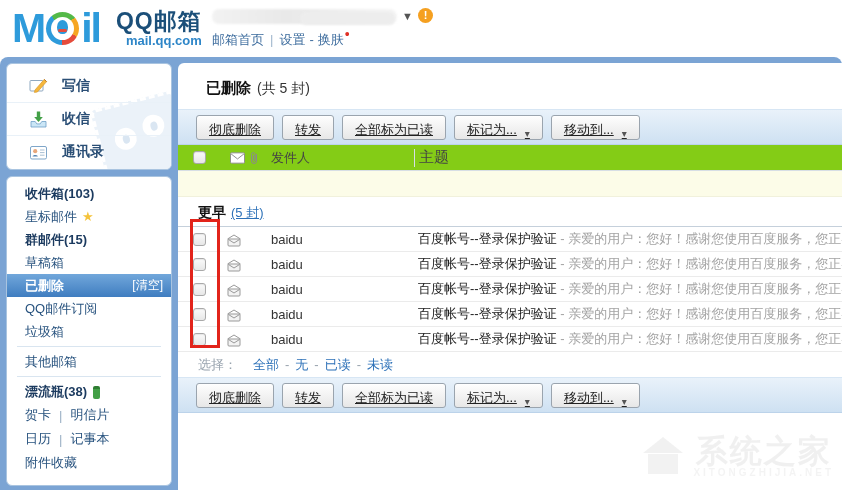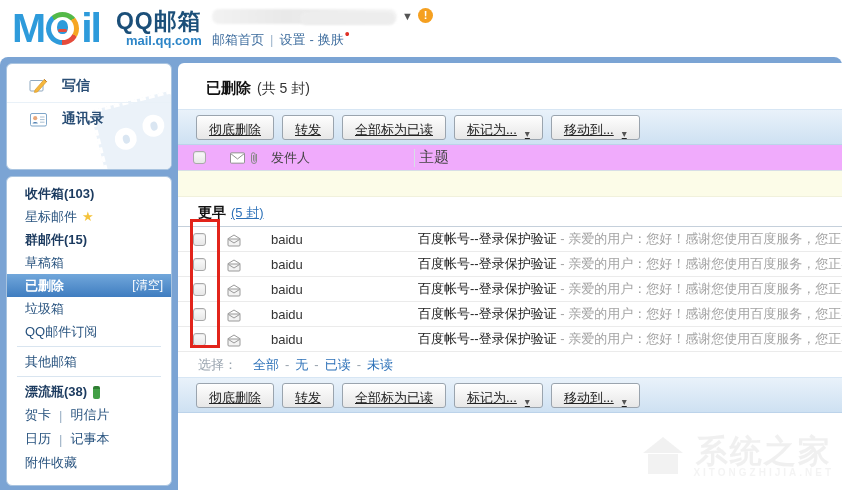--- a/index.html
+++ b/index.html
@@ -63,21 +63,21 @@
   
   .main { flex:1; background:#fff; border-radius:6px 0 0 0; position:relative; overflow:hidden; }
   .m-title { padding:16px 0 11px 28px; font-size:14px; color:#333; }
   .m-title b { font-size:15px; color:#111; margin-right:6px; }
   .tbar { height:36px; display:flex; align-items:center; padding-left:18px; gap:8px;
     background:linear-gradient(#E9F2FA,#CEE1F2); border-top:1px solid #D7E6F4; border-bottom:1px solid #BCD3EA; }
   .btn { height:25px; padding:0 12px; font-size:13px; color:#222; cursor:pointer;
     background:linear-gradient(#FEFEFE,#E7E7E7); border:1px solid #9AA4AE; border-radius:3px;
     box-shadow:0 1px 0 rgba(255,255,255,.6) inset; display:flex; align-items:flex-end;text-decoration:underline; }
   .btn .caret { font-size:10px; color:#555; margin-left:8px; }
-  .thead { height:26px; display:flex; align-items:center; background:#f0abfc; border-bottom:1px solid #D7DEE5; position:relative; }
+  .thead { height:26px; display:flex; align-items:center; background:#84cc16; border-bottom:1px solid #D7DEE5; position:relative; }
   .thead .th-sender { position:absolute; left:93px; font-size:13px; color:#444; }
   .thead .th-subject { position:absolute; left:241px; font-size:15px; color:#444; }
   .thead .vline { position:absolute; left:236px; top:4px; height:18px; width:1px; background:#D7DEE5; }
   .thead .icoA { position:absolute; left:52px; top:7px; }
   .thead .icoB { position:absolute; left:71px; top:6px; }
   .chk { width:13px; height:13px; border:1px solid #A9A9A9; border-radius:3px;
     background:linear-gradient(#FAFAFA,#E7E7E7); box-shadow:0 1px 1px rgba(0,0,0,.08) inset; }
   .chk.pos { position:absolute; left:15px; top:6px; }
   .ad-strip { height:26px; background:#FCFCE8; border-bottom:1px solid #F1F1DC; }
   .group-row { height:26px; display:flex; align-items:center; padding-left:20px; margin-top:3px; }
@@ -146,20 +146,28 @@
         <div class="cbtn">
           <svg width="19" height="19" viewBox="0 0 19 19">
               <rect x="1" y="4.5" width="13" height="10.5" rx="1" fill="#fff" stroke="#8FA8C0"></rect>
               <path d="M6 14 L15.2 3.4 L17.6 5.6 L8.4 16 L5.4 16.4 Z" fill="#F6B73C" stroke="#D89A28" stroke-width="0.7"></path>
               <path d="M15.2 3.4 L17.6 5.6" stroke="#B5762B"></path>
             </svg>
           <span class="lbl">写信</span>
         </div>
         <div class="cbtn">
           <svg width="19" height="19" viewBox="0 0 19 19">
+              <rect x="7.8" y="1.5" width="3.4" height="6.5" fill="#43A047"></rect>
+              <path d="M5.2 7 L9.5 12 L13.8 7 Z" fill="#43A047"></path>
+              <path d="M2 11.5 h4.2 l1.6 2.4 h3.4 l1.6-2.4 H17 v5.5 H2 Z" fill="#CBE6F6" stroke="#6FA0C8" stroke-width="0.8"></path>
+            </svg>
+          <span class="lbl">收信</span>
+        </div>
+        <div class="cbtn">
+          <svg width="19" height="19" viewBox="0 0 19 19">
               <rect x="1.5" y="3.5" width="16" height="12.5" rx="1.5" fill="#fff" stroke="#7FA6C9"></rect>
               <circle cx="6.2" cy="8.2" r="2.1" fill="#E8A87C"></circle>
               <path d="M3.6 13.5 c0-2 5.2-2 5.2 0 Z" fill="#5A87B5"></path>
               <path d="M11 7 h4.5 M11 9.6 h4.5 M11 12.2 h4.5" stroke="#9FB8CE" stroke-width="0.9"></path>
             </svg>
           <span class="lbl">通讯录</span>
         </div>
       </div>
 
       <div class="box box-folders">
@@ -174,24 +182,24 @@
             <span>群邮件(15)</span>
           </div>
         <div class="frow">
             <span>草稿箱</span>
           </div>
         <div class="frow sel">
             <span>已删除</span>
             <span class="action">[清空]</span>
           </div>
         <div class="frow">
+            <span>QQ邮件订阅</span>
+          </div>
+        <div class="frow">
             <span>垃圾箱</span>
-          </div>
-        <div class="frow">
-            <span>QQ邮件订阅</span>
           </div>
         <div class="fdiv"></div>
         <div class="frow">
             <span>其他邮箱</span>
           </div>
         <div class="fdiv"></div>
         <div class="frow bold">
             <span>漂流瓶(38)</span>
             <span class="bottle"></span>
           </div>

